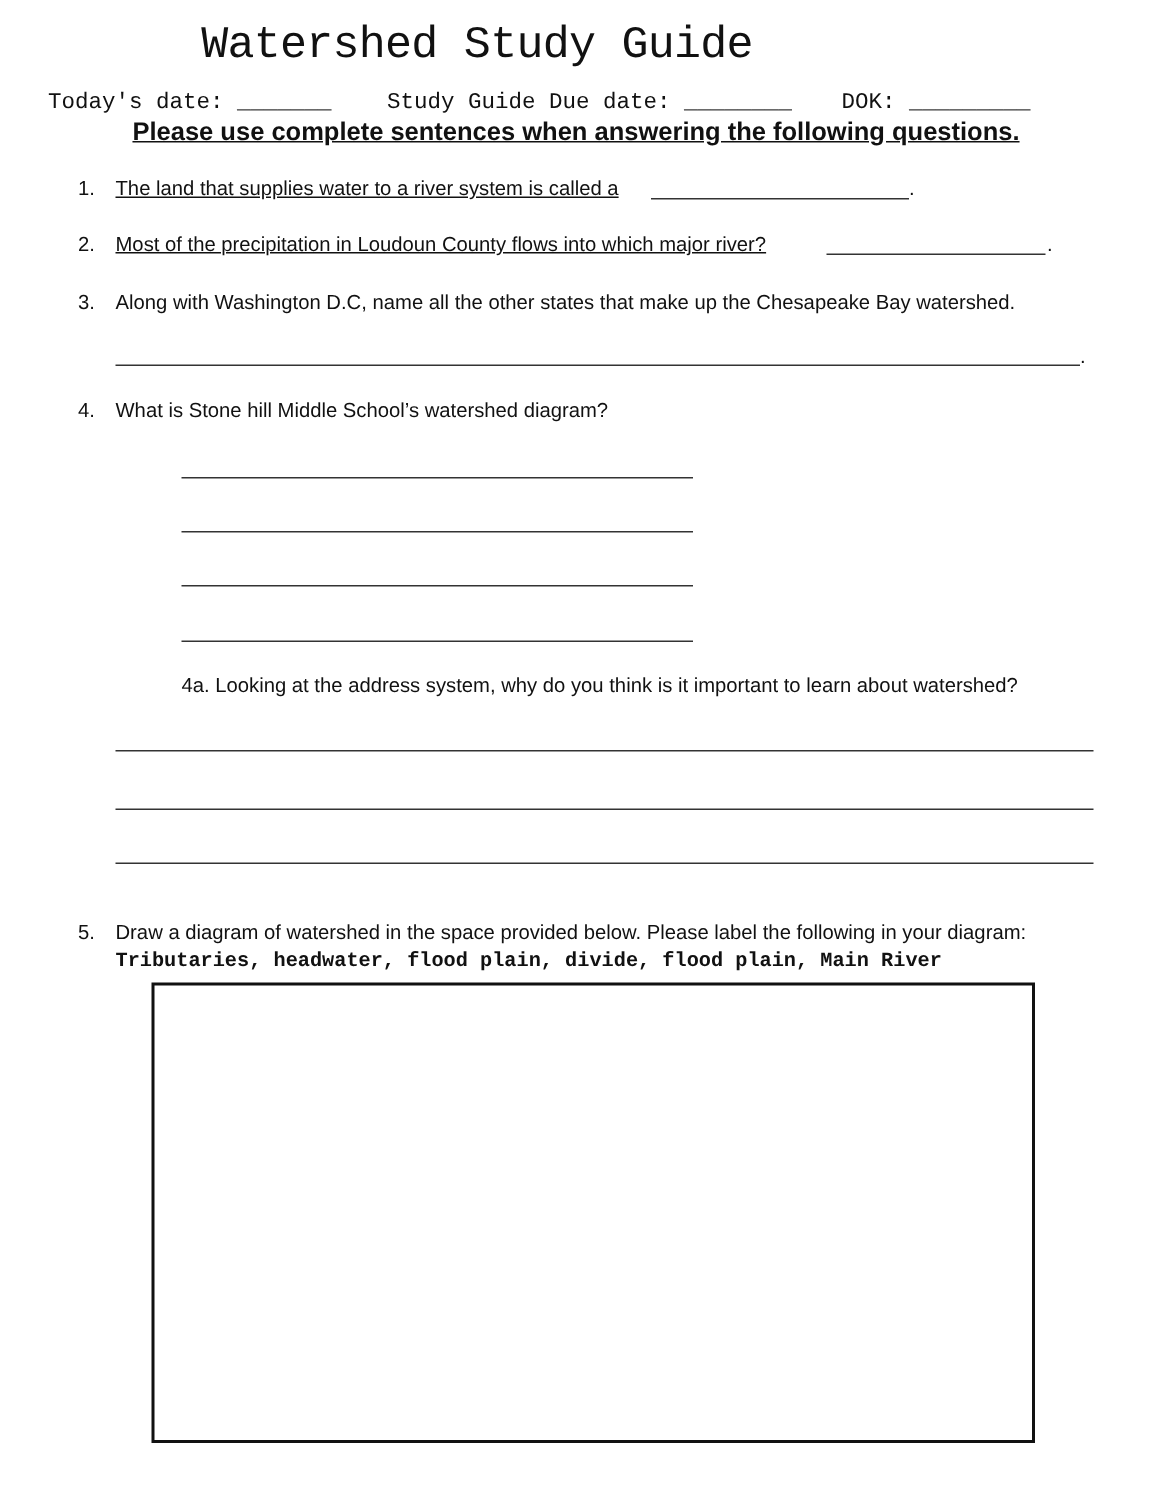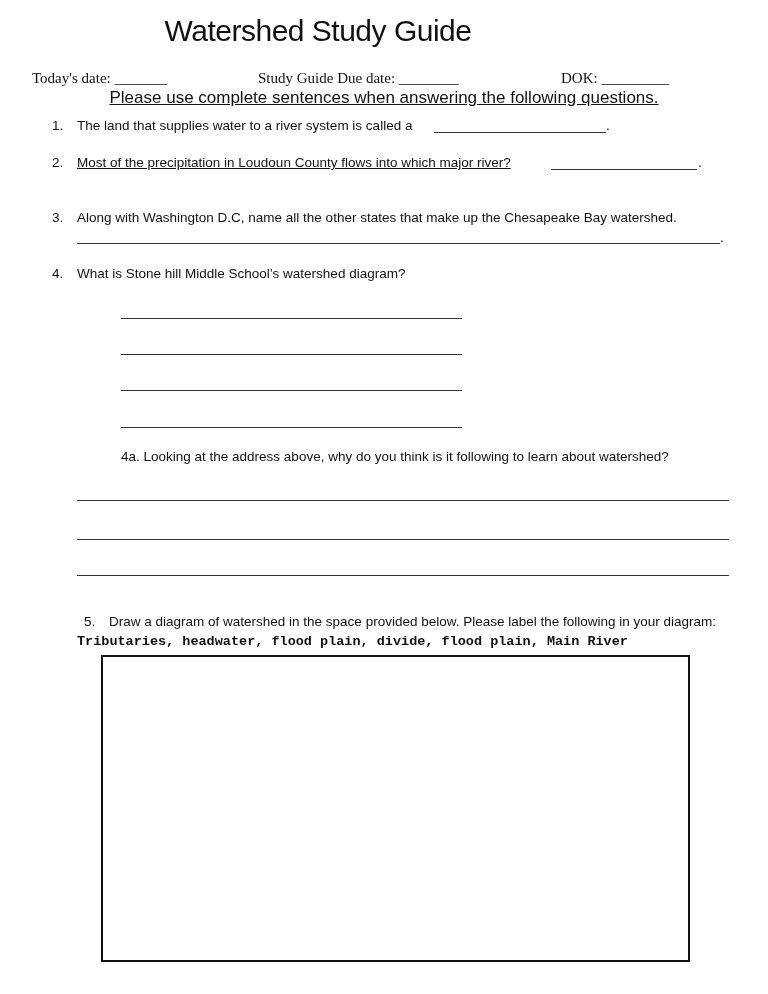--- a/index.html
+++ b/index.html
@@ -3,27 +3,27 @@
   <meta charset="utf-8">
   <style>
     html, body { margin: 0; padding: 0; background: #ffffff; }
     body {
       width: 768px; height: 994px; position: relative; overflow: hidden;
       font-family: "Liberation Sans", sans-serif; color: #111;
     }
     .abs { position: absolute; white-space: nowrap; }
     .title {
       left: 0; width: 636px; top: 14px; text-align: center;
-      font-family: Liberation Sans, sans-serif; font-size: 30px; letter-spacing: -0.5px;
+      font-family: Liberation Mono, monospace; font-size: 30px; letter-spacing: -0.5px;
       font-weight: normal;
     }
-    .hdr { top: 70px; font-family: Liberation Serif, serif; font-size: 15px; text-align: right; }
+    .hdr { top: 60px; font-family: Liberation Mono, monospace; font-size: 15px; text-align: right; }
     .instr {
       left: 0; width: 768px; top: 78px; text-align: center;
-      font-size: 17px; font-weight: normal; text-decoration: underline; margin-top: 10px;
+      font-size: 17px; font-weight: bold; text-decoration: underline;
     }
     .q { font-size: 13.5px; left: 52px; }
     .q .num { display: inline-block; width: 25px; }
     .line { position: absolute; border-bottom: 1.2px solid #333; height: 0; }
     .bold { font-weight: bold; }
     .box {
       position: absolute; left: 101px; top: 655px; width: 585px; height: 303px;
       border: 2px solid #111; box-sizing: content-box;
     }
   </style>
@@ -40,49 +40,49 @@
   <span>Study Guide Due date:</span>
   <span>________</span>
 </div>
 <div class="abs hdr" style="left:561px;">
   <span>DOK:</span>
   <span>_________</span>
 </div>
 
 <div class="abs instr">Please use complete sentences when answering the following questions.</div>
 
-<div class="abs q" style="top:118px;">
+<div class="abs q" style="top:118px;text-decoration:underline;">
   <span class="num">1.</span><span>The land that supplies water to a river system is called a</span>
 </div>
 <div class="line" style="left:434px; top:132px; width:172px;"></div>
 <div class="abs q" style="left:606px; top:118px;">.</div>
 
 <div class="abs q" style="top:155px;text-decoration:underline;">
   <span class="num">2.</span><span>Most of the precipitation in Loudoun County flows into which major river?</span>
 </div>
 <div class="line" style="left:551px; top:169px; width:146px;"></div>
 <div class="abs q" style="left:698px; top:155px;">.</div>
 
-<div class="abs q" style="top:210px;">
+<div class="abs q" style="top:194px;">
   <span class="num">3.</span><span>Along with Washington D.C, name all the other states that make up the Chesapeake Bay watershed.</span>
 </div>
 <div class="line" style="left:77px; top:243px; width:643px;"></div>
 <div class="abs q" style="left:720px; top:230px;">.</div>
 
 <div class="abs q" style="top:266px;">
   <span class="num">4.</span><span>What is Stone hill Middle School’s watershed diagram?</span>
 </div>
 <div class="line" style="left:121px; top:318px; width:341px;"></div>
 <div class="line" style="left:121px; top:354px; width:341px;"></div>
 <div class="line" style="left:121px; top:390px; width:341px;"></div>
 <div class="line" style="left:121px; top:427px; width:341px;"></div>
 
-<div class="abs q" style="left:121px; top:449px;">4a. Looking at the address above, why do you think is it following to learn about watershed?</div>
+<div class="abs q" style="left:121px; top:449px;">4a. Looking at the address system, why do you think is it important to learn about watershed?</div>
 <div class="line" style="left:77px; top:500px; width:652px;"></div>
 <div class="line" style="left:77px; top:539px; width:652px;"></div>
 <div class="line" style="left:77px; top:575px; width:652px;"></div>
 
-<div class="abs q" style="top:614px;margin-left:32px;">
+<div class="abs q" style="top:614px;">
   <span class="num">5.</span><span>Draw a diagram of watershed in the space provided below. Please label the following in your diagram:</span>
 </div>
 <div class="abs q bold" style="left:77px; top:634px;font-family:Liberation Mono, monospace;">Tributaries, headwater, flood plain, divide, flood plain, Main River</div>
 
 <div class="box"></div>
 
 </body></html>

